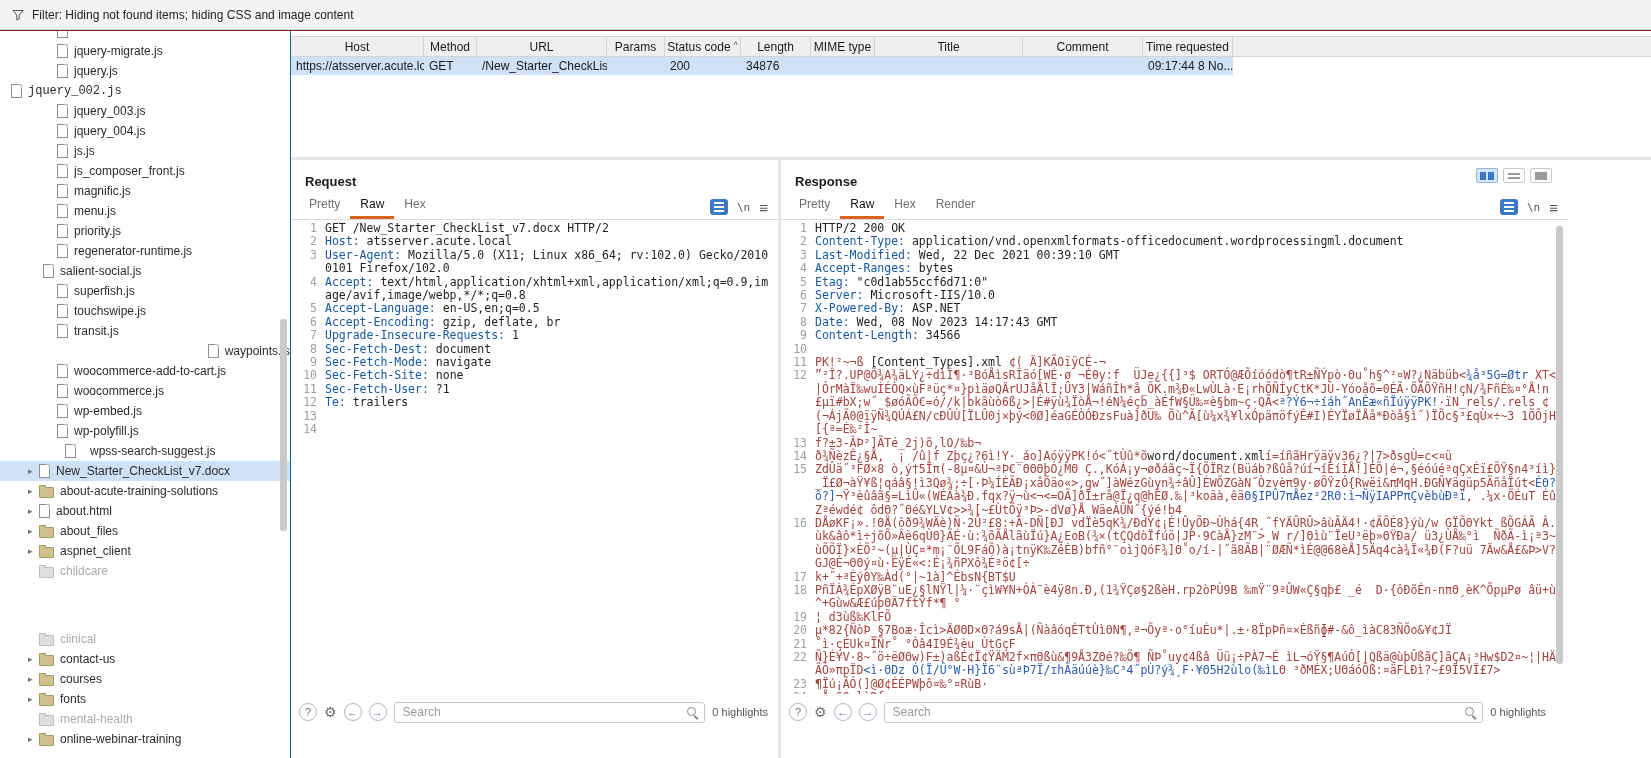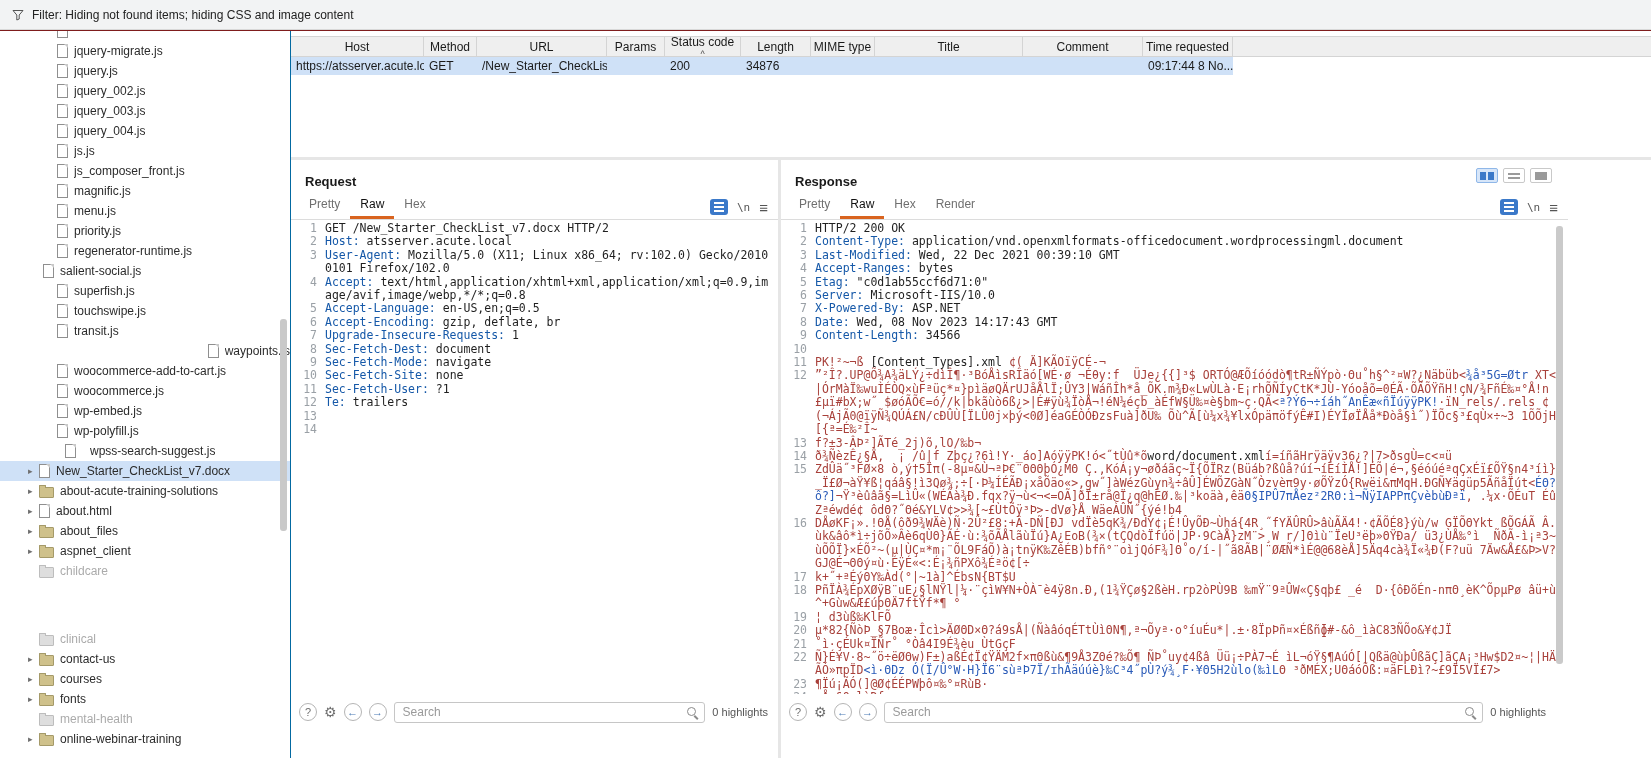--- a/index.html
+++ b/index.html
@@ -110,21 +110,21 @@
         <div class="trow" style="padding-left: 46px;">
           <span class="chev"></span>
           <span class="icon-file"></span>
           <span class="tlabel">jquery-migrate.js</span>
         </div>
         <div class="trow" style="padding-left: 46px;">
           <span class="chev"></span>
           <span class="icon-file"></span>
           <span class="tlabel">jquery.js</span>
         </div>
-        <div class="trow" style="padding-left: 46px;">
+        <div class="trow" style=" font-family: Liberation Mono, monospace;">
           <span class="chev"></span>
           <span class="icon-file"></span>
           <span class="tlabel">jquery_002.js</span>
         </div>
         <div class="trow" style="padding-left: 46px;">
           <span class="chev"></span>
           <span class="icon-file"></span>
           <span class="tlabel">jquery_003.js</span>
         </div>
         <div class="trow" style="padding-left: 46px;">
@@ -284,21 +284,21 @@
         </div>
         <div class="th" style="width: 53px;">
           <span>Method</span>
         </div>
         <div class="th" style="width: 130px;">
           <span>URL</span>
         </div>
         <div class="th" style="width: 58px;">
           <span>Params</span>
         </div>
-        <div class="th" style="width: 76px; flex-direction: column;">
+        <div class="th" style="width: 76px;">
           <span>Status code</span>
           <span class="sort">^</span>
         </div>
         <div class="th" style="width: 70px;">
           <span>Length</span>
         </div>
         <div class="th" style="width: 64px;">
           <span>MIME type</span>
         </div>
         <div class="th" style="width: 148px;">

